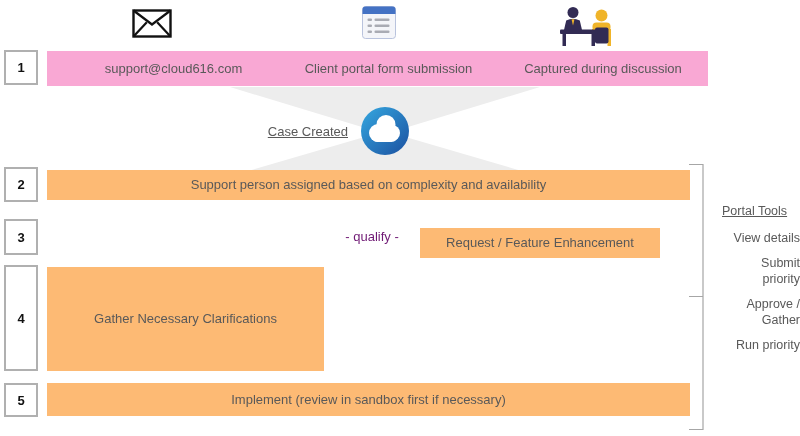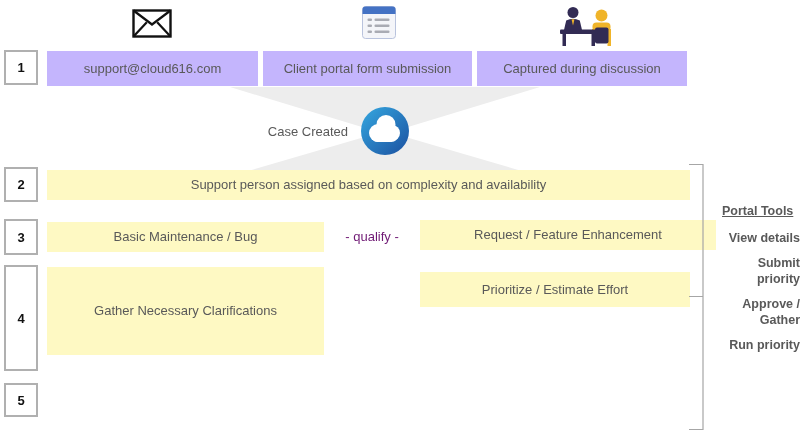--- a/index.html
+++ b/index.html
@@ -5,30 +5,30 @@
   html,body{margin:0;padding:0;background:#fff;}
   #canvas{
     position:relative;width:800px;height:436px;background:#fff;overflow:hidden;
     font-family:"Liberation Sans", sans-serif;color:#595959;
   }
   .abs{position:absolute;}
   .box{
     display:flex;align-items:center;justify-content:center;
     font-size:13px;color:#595959;text-align:center;line-height:1.2;
   }
-  .channel{background:#c4b5fd;}
-  .task{background:#fef9c3;}
+  .channel{background:#f9a8d4;padding-left:21px;}
+  .task{background:#fdba74;}
   .stepnum{
     background:#fff;border:2px solid #b0b0b0;box-shadow:inset 0 0 0 1px #fff;
     display:flex;align-items:center;justify-content:center;
     font-size:13px;font-weight:bold;color:#111;
   }
   .tri{position:absolute;background:#ededed;}
-  .caselabel{font-size:13px;color:#595959;}
-  .portal{position:absolute;left:722px;top:204px;width:78px;font-size:12.5px;line-height:15.5px;color:#595959;font-weight:bold;}
+  .caselabel{font-size:13px;color:#595959;text-decoration:underline;}
+  .portal{position:absolute;left:722px;top:204px;width:78px;font-size:12.5px;line-height:15.5px;color:#595959;}
   .portal .ptitle{text-decoration:underline;margin-bottom:11px;}
   .portal .pitem{margin-bottom:10px;text-align:right;}
   .connector{font-size:13px;color:#701a75;text-align:center;}
 </style>
 </head>
 <body>
 
 <div id="canvas">
 
   <svg class="abs" style="left:132px;top:9px" width="40" height="29" viewBox="0 0 40 29">
@@ -90,29 +90,28 @@
       <circle cx="25" cy="17.5" r="9.5"></circle>
       <circle cx="31" cy="26" r="8"></circle>
       <rect x="10" y="22" width="27" height="13" rx="6.5"></rect>
     </g>
   </svg>
 
   <div class="abs stepnum" style="left:4px;top:167px;width:30px;height:31px">2</div>
   <div class="abs box task" style="left:47px;top:170px;width:643px;height:30px">Support person assigned based on complexity and availability</div>
 
   <div class="abs stepnum" style="left:4px;top:219px;width:30px;height:32px">3</div>
-  <div class="abs box task" style="left:47px;top:222px;width:277px;height:30px">Basic Maintenance / Bug</div>
   <div class="abs connector" style="left:326px;top:229px;width:92px;">- qualify -</div>
-  <div class="abs box task" style="left:420px;top:220px;width:296px;height:30px">Request / Feature Enhancement</div>
+  <div class="abs box task" style="left:420px;top:228px;width:240px;height:30px">Request / Feature Enhancement</div>
 
   <div class="abs stepnum" style="left:4px;top:265px;width:30px;height:102px">4</div>
-  <div class="abs box task" style="left:47px;top:267px;width:277px;height:88px">Gather Necessary Clarifications</div>
-  <div class="abs box task" style="left:420px;top:272px;width:270px;height:35px">Prioritize / Estimate Effort</div>
+  <div class="abs box task" style="left:47px;top:267px;width:277px;height:104px">Gather Necessary Clarifications</div>
 
   <div class="abs stepnum" style="left:4px;top:383px;width:30px;height:30px">5</div>
+  <div class="abs box task" style="left:47px;top:383px;width:643px;height:33px">Implement (review in sandbox first if necessary)</div>
 
   <svg class="abs" style="left:687px;top:162px" width="18" height="270" viewBox="0 0 18 270">
     <path d="M2,2.5 L16,2.5 L16,267.5 L2,267.5 M2,134.5 L16,134.5" fill="none" stroke="#a6a6a6" stroke-width="1.2"></path>
   </svg>
 
   <div class="portal">
     <div class="ptitle">Portal Tools</div>
     <div class="pitem">View details</div>
     <div class="pitem">Submit priority</div>
     <div class="pitem">Approve / Gather</div>

